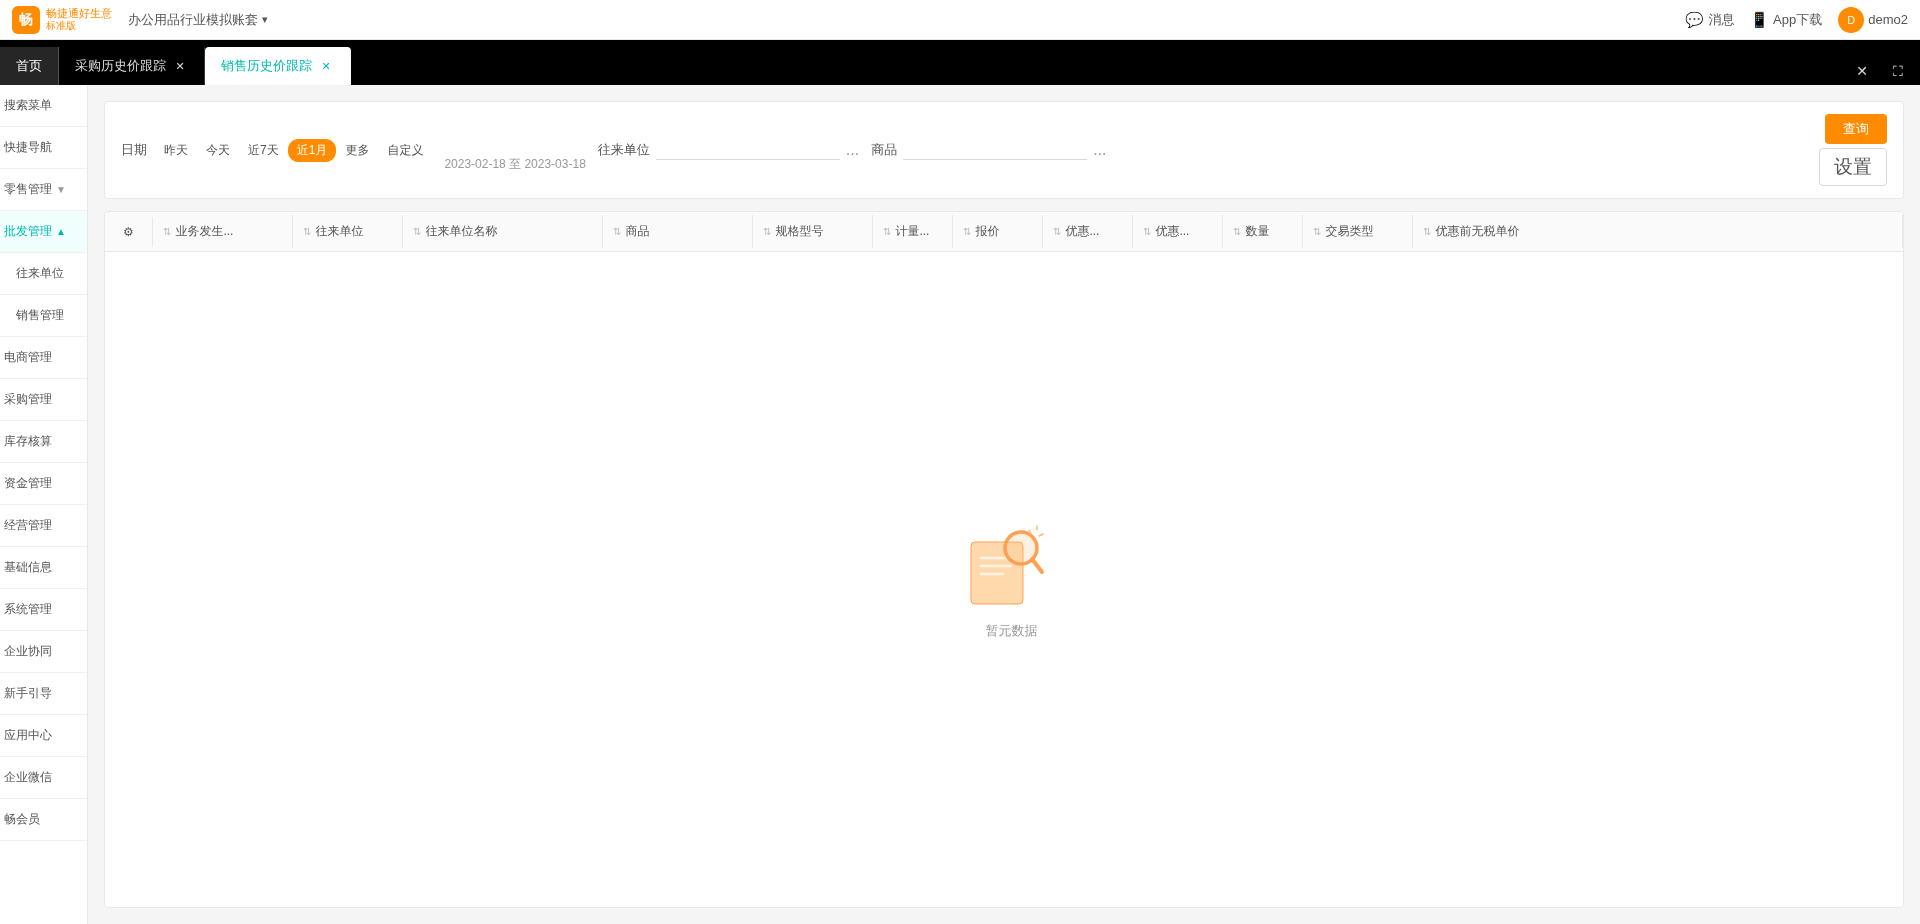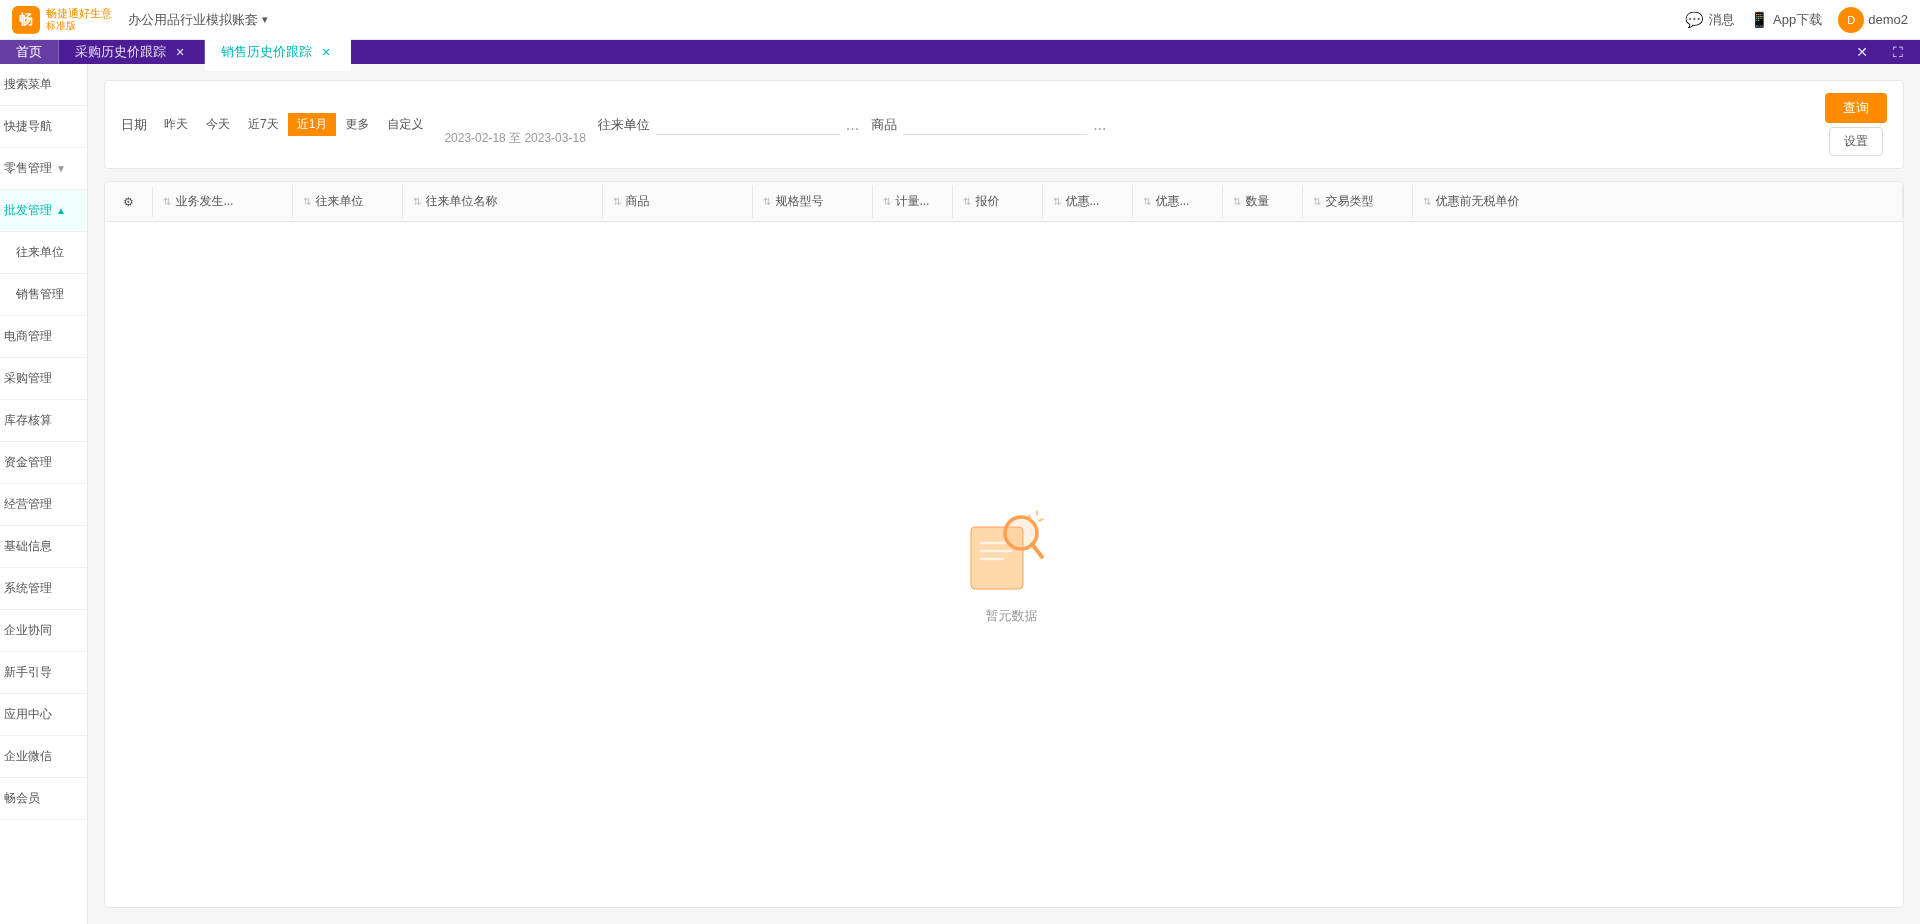--- a/index.html
+++ b/index.html
@@ -20,24 +20,24 @@
     .logo-area { display: flex; align-items: center; gap: 6px; }
     .logo-icon { width: 28px; height: 28px; background: #ff8c00; border-radius: 6px; display: flex; align-items: center; justify-content: center; color: white; font-size: 14px; font-weight: bold; }
     .logo-text { font-size: 11px; color: #ff8c00; line-height: 1.2; }
     .app-selector { display: flex; align-items: center; gap: 4px; color: #555; font-size: 13px; padding: 4px 8px; border-radius: 4px; cursor: pointer; }
     .top-bar-right { display: flex; align-items: center; gap: 16px; color: #555; font-size: 13px; }
     .top-bar-right .item { display: flex; align-items: center; gap: 4px; cursor: pointer; }
     .avatar { width: 26px; height: 26px; border-radius: 50%; background: #ff8c00; display: flex; align-items: center; justify-content: center; color: white; font-size: 11px; }
 
     
     .tab-bar {
-      height: 24px;
-      background: #4c1d95;
-      display: flex;
-      align-items: center;
+      height: 45px;
+      background: #000000;
+      display: flex;
+      align-items: flex-end;
       padding: 0 0 0 0;
       flex-shrink: 0;
       position: relative;
     }
     .tab {
       height: 38px;
       display: flex;
       align-items: center;
       padding: 0 16px;
       font-size: 13px;
@@ -112,21 +112,21 @@
       margin-bottom: 12px;
       display: flex;
       align-items: center;
       flex-wrap: wrap;
       gap: 12px;
     }
     .filter-group { display: flex; align-items: center; gap: 8px; }
     .filter-label { color: #555; font-size: 13px; white-space: nowrap; }
     .date-buttons { display: flex; }
     .date-btn { padding: 2px 8px; border-radius: 3px; font-size: 12px; cursor: pointer; border: 1px solid transparent; color: #555; }
-    .date-btn.active { background: #ff8c00; color: white; border-radius: 0; border-color: #ff8c00; }
+    .date-btn.active { background: #ff8c00; color: white; border-radius: 10px; border-color: #ff8c00; }
     .date-range { font-size: 12px; color: #999; margin-left: 4px; margin-top: 28px; }
     .filter-field { display: flex; align-items: center; gap: 6px; }
     .filter-field-label { color: #555; white-space: nowrap; }
     .filter-input { border: none; border-bottom: 1px solid #d9d9d9; outline: none; padding: 2px 4px; min-width: 160px; font-size: 13px; color: #333; }
     .filter-input::placeholder { color: #bbb; }
     .filter-dots { color: #999; font-size: 16px; cursor: pointer; }
     .query-btn {
       background: #ff8c00;
       color: white;
       border: none;
@@ -136,23 +136,23 @@
       font-size: 13px;
       font-weight: 500;
     }
     .settings-btn {
       background: #fff;
       color: #555;
       border: 1px solid #d9d9d9;
       padding: 5px 14px;
       border-radius: 4px;
       cursor: pointer;
-      font-size: 12px;
-    }
-    .filter-btn-group { display: flex; flex-direction: column; gap: 4px; align-items: center; margin-left: auto; }
+      font-size: 19px;
+    }
+    .filter-btn-group { display: flex; flex-direction: column; gap: 4px; align-items: flex-end; margin-left: auto; }
 
     
     .table-container { flex: 1; background: #fff; border: 1px solid #e8e8e8; border-radius: 4px; overflow: hidden; display: flex; flex-direction: column; }
     .table-header { display: flex; align-items: center; background: #fafafa; border-bottom: 1px solid #e8e8e8; min-height: 40px; }
     .th {
       padding: 8px 10px;
       font-size: 12px;
       color: #555;
       border-right: 1px solid #e8e8e8;
       display: flex;

